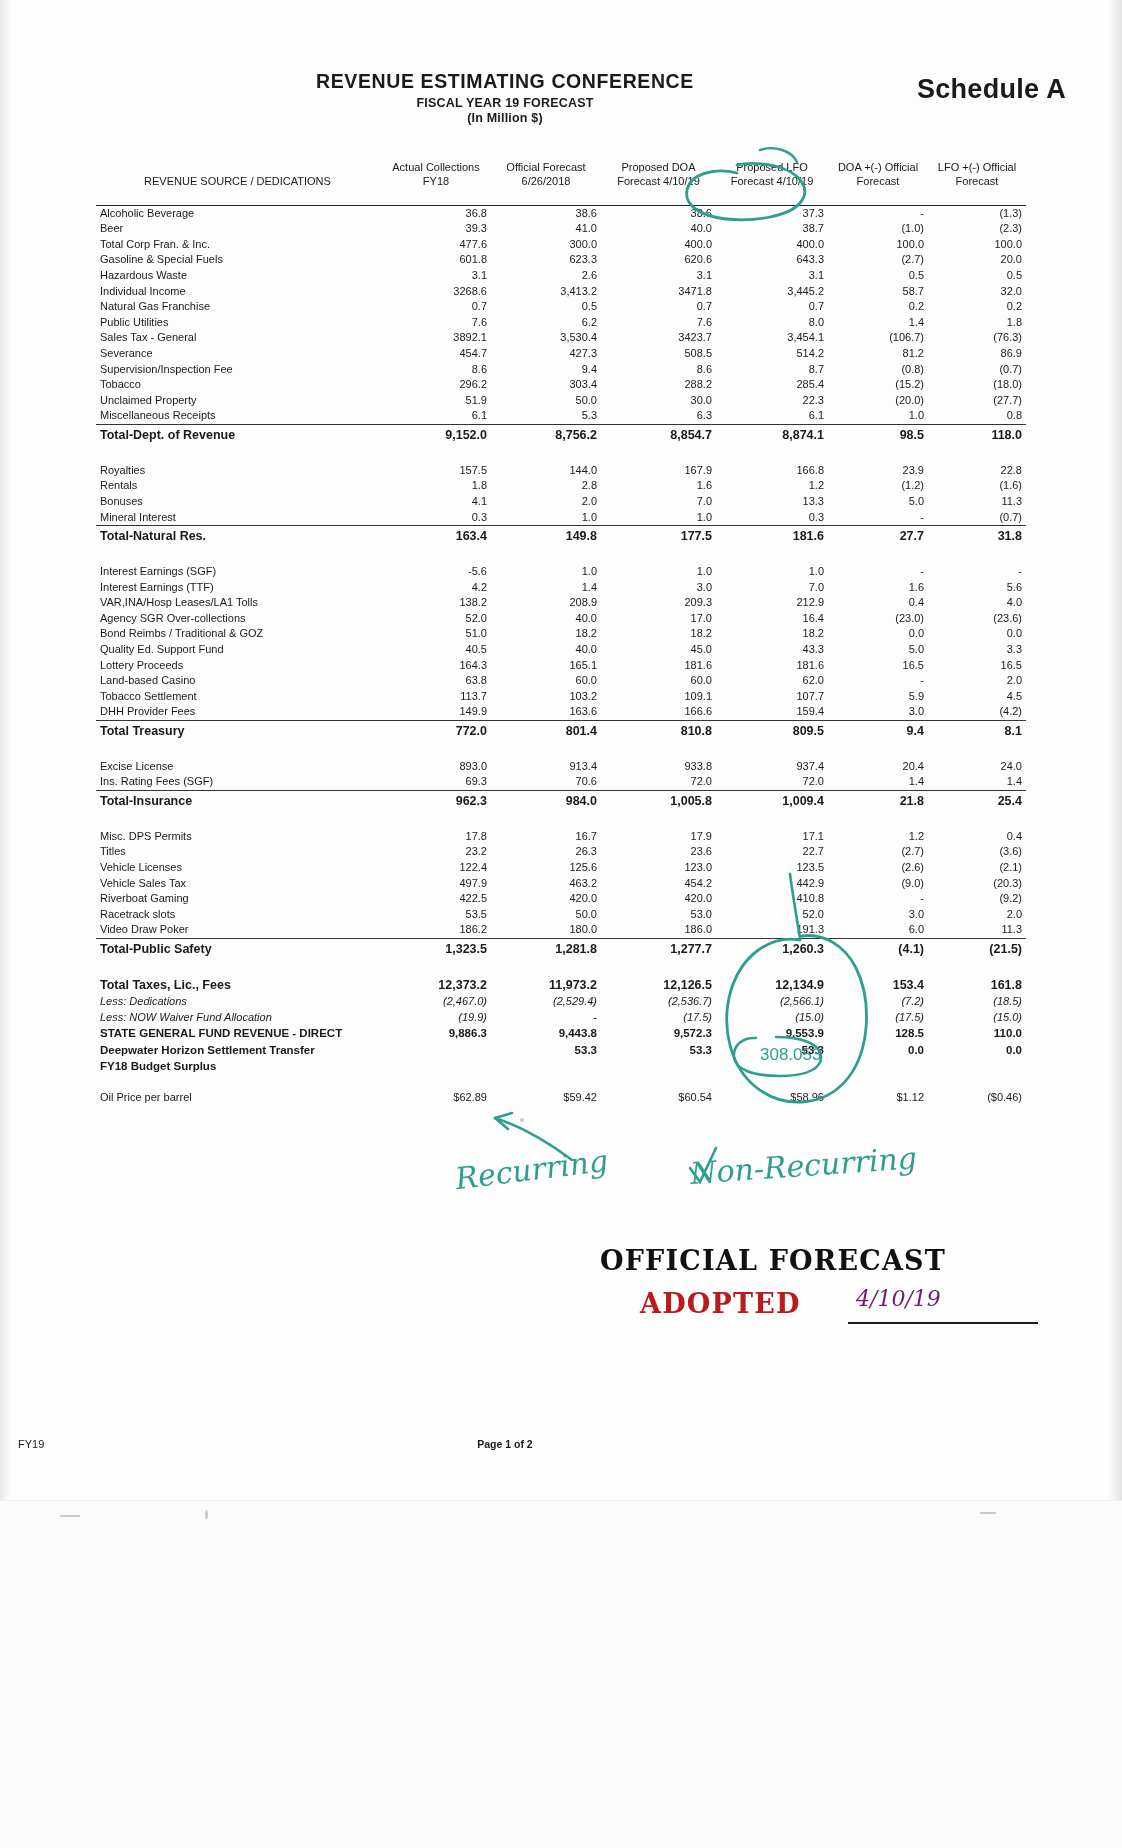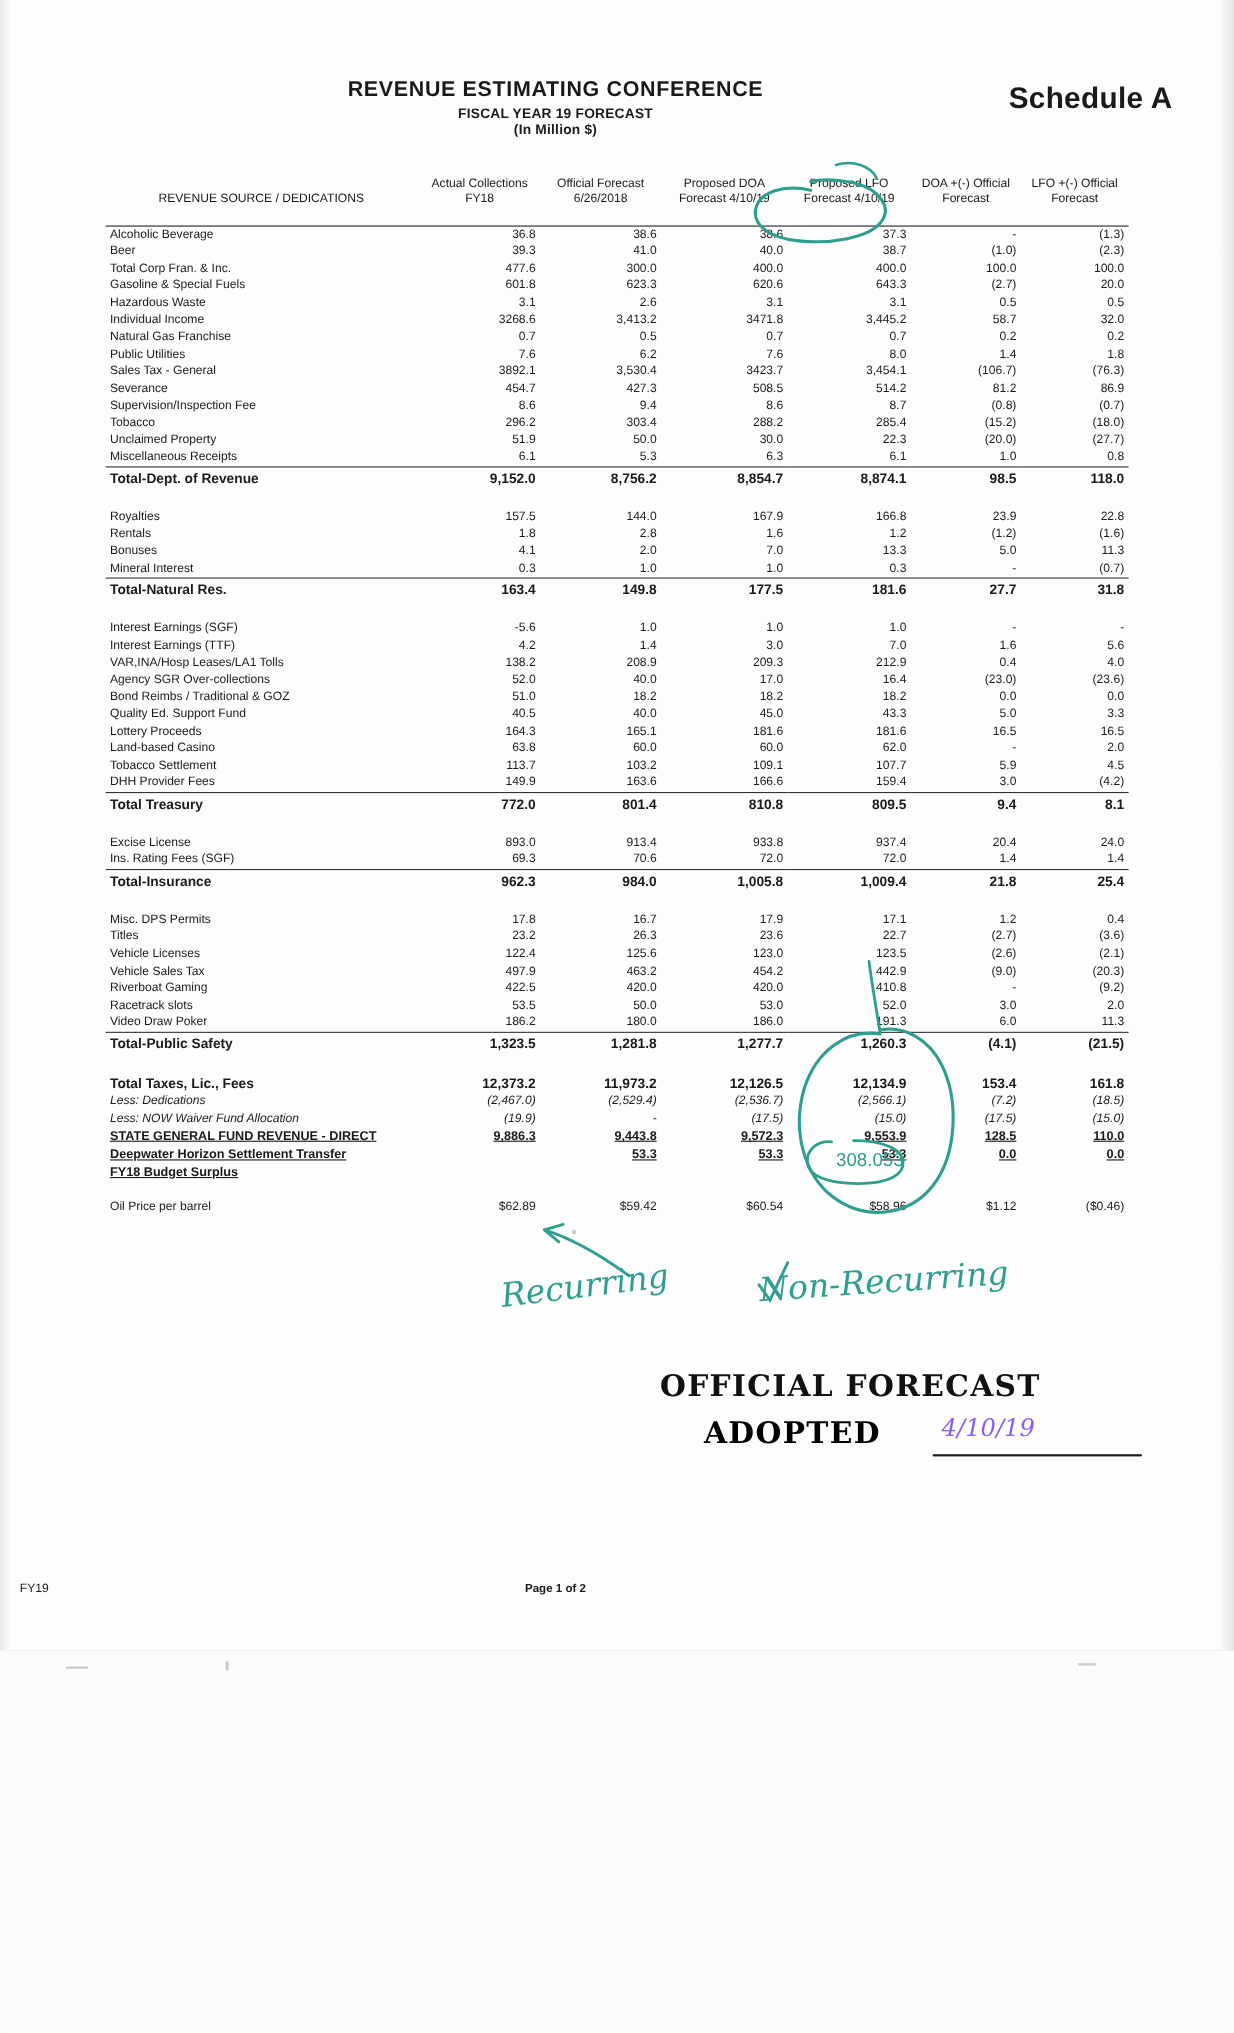--- a/index.html
+++ b/index.html
@@ -98,21 +98,21 @@
     white-space: nowrap;
   }
   td.lbl { text-align: left; padding-left: 2px; }
   td.num { text-align: right; }
   tr.head-rule td, tr.head-rule th { border-bottom: 1.4px solid #222; }
   tr.under td { border-bottom: 1px solid #333; }
   tr.total td { font-weight: bold; font-size: 12.5px; padding-top: 3px; padding-bottom: 4px; }
   tr.spacer td { height: 11px; }
   td.italic { font-style: italic; margin-top: 37px; }
   tr.big td { font-size: 12.5px; font-weight: bold; }
-  tr.semi td { font-size: 11.5px; font-weight: bold; text-decoration: underline; }
+  tr.semi td { font-size: 11.5px; font-weight: bold; }
 
   .footer-left {
     position: absolute;
     left: 18px;
     top: 1438px;
     font-size: 11px;
   }
   .footer-center {
     position: absolute;
     left: 0; top: 1438px;
@@ -164,30 +164,30 @@
     color: #111;
   }
   .stamp2 {
     position: absolute;
     left: 640px;
     top: 1288px;
     font-family: "DejaVu Serif", serif;
     font-weight: bold;
     font-size: 27px;
     letter-spacing: 1.2px;
-    color: #000000;
+    color: #b91c1c;
   }
   .stamp-date {
     position: absolute;
     left: 856px;
     top: 1286px;
     font-family: "DejaVu Serif", serif;
     font-style: italic;
     font-size: 22px;
-    color: #8b5cf6;
+    color: #701a75;
   }
   .stamp-rule {
     position: absolute;
     left: 848px;
     top: 1322px;
     width: 190px;
     height: 2px;
     background: #1d1d1d;
   }
   .speck {

